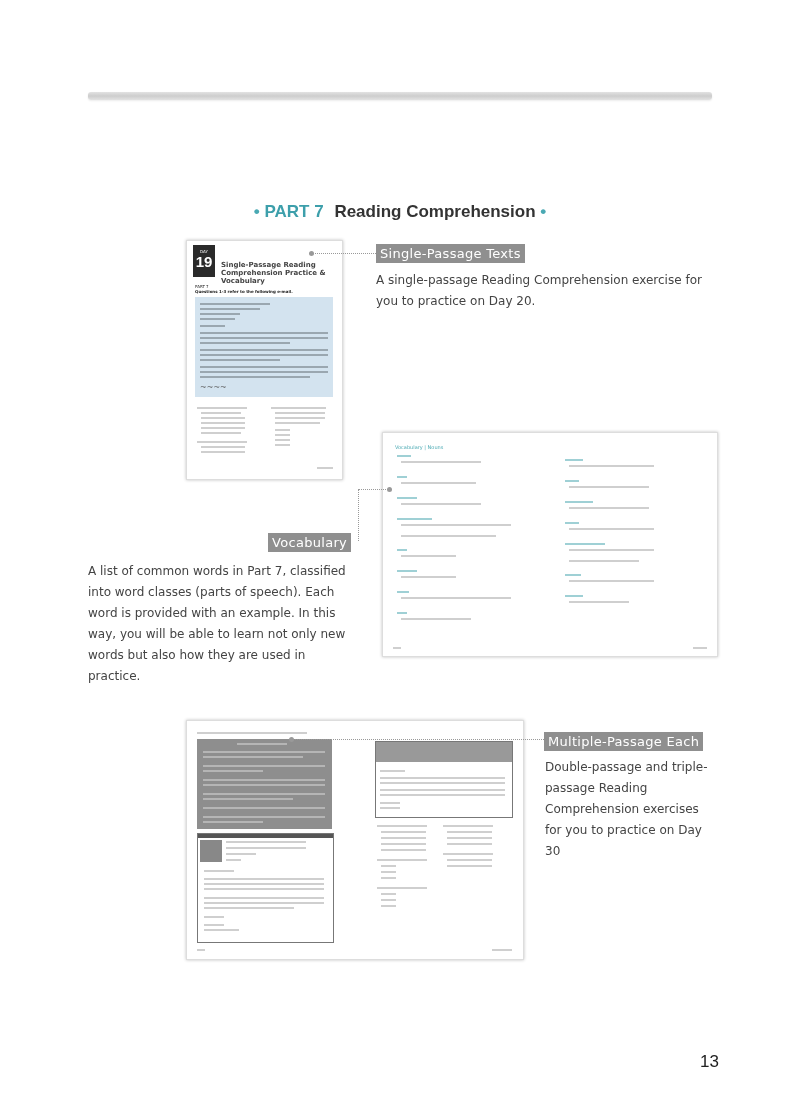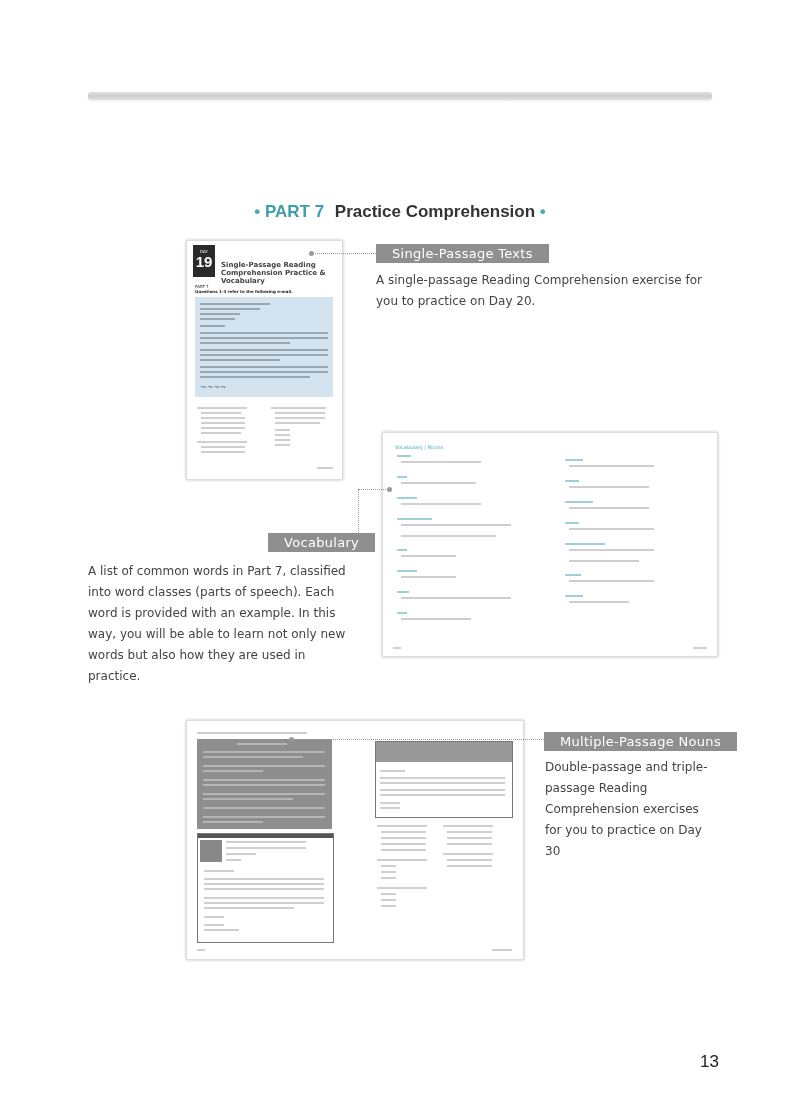--- a/index.html
+++ b/index.html
@@ -2,42 +2,42 @@
 <html><head>
 <meta charset="utf-8">
 <style>
   html,body{margin:0;padding:0;background:#fff;}
   body{width:800px;height:1094px;position:relative;overflow:hidden;font-family:"DejaVu Sans",sans-serif;color:#333;}
   .topbar{position:absolute;left:88px;top:92px;width:624px;height:8px;background:linear-gradient(#e2e2e2,#cdcdcd,#e2e2e2);border-radius:3px;box-shadow:0 1px 2px rgba(0,0,0,.08);}
   .title{position:absolute;left:0;width:800px;top:202px;text-align:center;font-family:"Liberation Sans",sans-serif;font-size:17px;font-weight:bold;}
   .title .dot{color:#4aa9b3;}
   .title .part{color:#3d9fab;}
   .title .rc{color:#333;margin-left:6px;}
-  .tag{position:absolute;background:#8f8f8f;color:#fff;font-size:13px;padding:1px 16px;line-height:17px;letter-spacing:.3px;}
+  .tag{position:absolute;background:#8f8f8f;color:#fff;font-size:13px;padding:1px 4px;line-height:17px;letter-spacing:.3px;}
   .desc{position:absolute;font-size:12px;line-height:21px;color:#444;}
   .page{position:absolute;background:#fff;box-shadow:0 0 3px rgba(0,0,0,.25);border:1px solid #ddd;}
   .connector{position:absolute;border-top:1px dotted #999;}
   .vconnector{position:absolute;border-left:1px dotted #999;}
   .cdot{position:absolute;width:5px;height:5px;border-radius:50%;background:#999;}
   .line{position:absolute;height:2px;background:#cfcfcf;}
   .bline{position:absolute;height:2px;background:#9aa7b0;}
   .pagenum{position:absolute;left:700px;top:1040px;font-family:"Liberation Sans",sans-serif;font-size:17px;color:#222;margin-top:12px;}
   .dayblock{position:absolute;background:#2a2a2a;color:#fff;text-align:center;}
   .smalltxt{position:absolute;font-size:6px;color:#222;line-height:8px;}
   .teal{color:#4aa9b3;}
 </style>
 </head>
 <body>
 
 <div class="topbar"></div>
 
 <div class="title">
   <span class="dot">•</span>
   <span class="part">PART 7</span>
-  <span class="rc">Practice Comprehension</span>
+  <span class="rc">Reading Comprehension</span>
   <span class="dot">•</span>
 </div>
 
 <div class="page" style="left:186px;top:240px;width:155px;height:238px;">
   <div class="dayblock" style="left:6px;top:4px;width:22px;height:32px;">
     <div style="font-size:4px;margin-top:4px;">DAY</div>
     <div style="font-size:15px;font-weight:bold;line-height:16px;font-family:'Liberation Sans',sans-serif;">19</div>
   </div>
   <div class="smalltxt" style="left:34px;top:20px;font-size:7px;font-weight:bold;color:#444;line-height:8px;">
     <div>Single-Passage Reading</div>
@@ -194,16 +194,16 @@
   <div class="line" style="left:260px;top:122px;width:45px;"></div>
   <div class="line" style="left:256px;top:132px;width:50px;"></div>
   <div class="line" style="left:260px;top:138px;width:45px;"></div>
   <div class="line" style="left:260px;top:144px;width:45px;"></div>
   <div class="line" style="left:10px;top:228px;width:8px;"></div>
   <div class="line" style="left:305px;top:228px;width:20px;"></div>
 </div>
 
 <div class="cdot" style="left:289px;top:737px;"></div>
 <div class="connector" style="left:292px;top:739px;width:252px;"></div>
-<div class="tag" style="left:544px;top:732px;">Multiple-Passage Nouns</div>
+<div class="tag" style="left:544px;top:732px;">Multiple-Passage Each</div>
 <div class="desc" style="left:545px;top:757px;width:165px;">Double-passage and triple-passage Reading Comprehension exercises for you to practice on Day 30</div>
 
 <div class="pagenum">13</div>
 
 </body></html>

